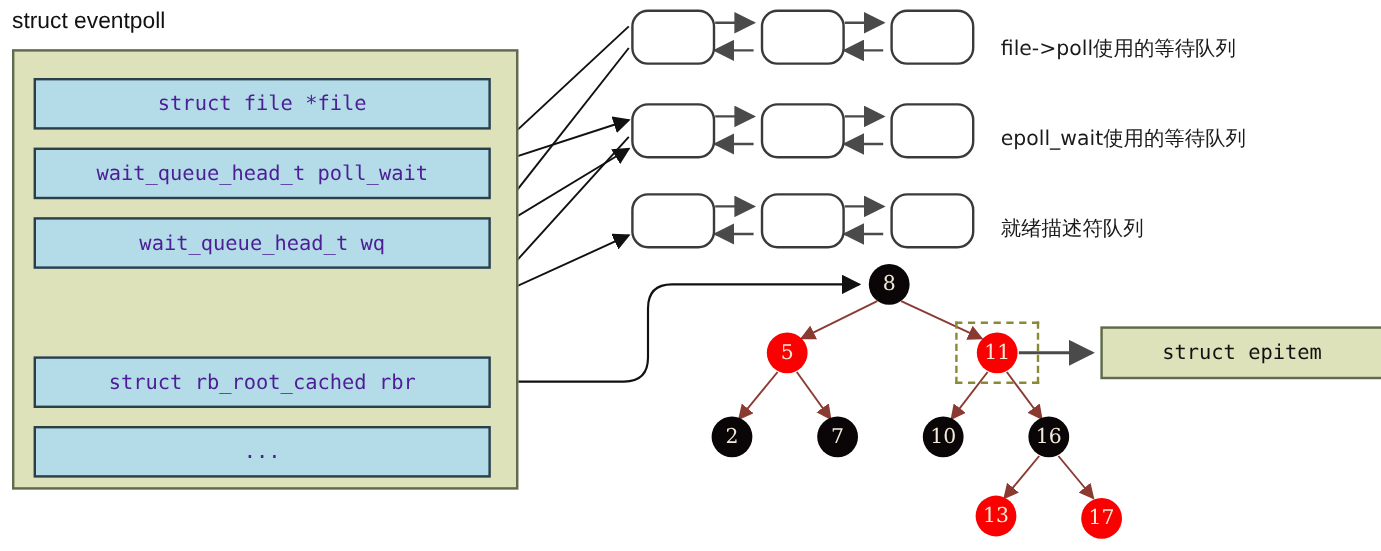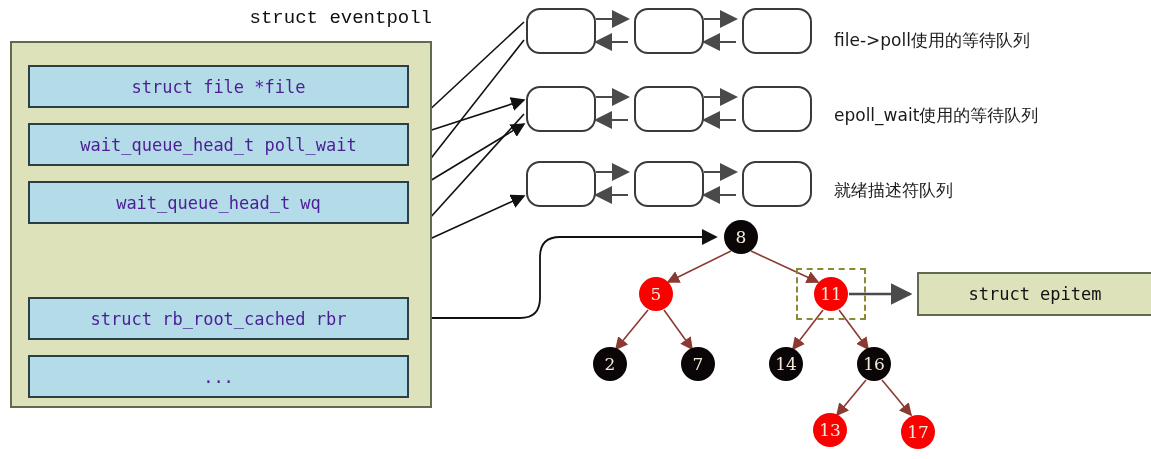--- a/index.html
+++ b/index.html
@@ -22,22 +22,22 @@
     width: 1151px;
     height: 459px;
   }
 
   
   #struct-title {
     position: absolute;
     left: 10px;
     top: 7px;
     width: 422px;
-    text-align: right;
-    font-family: Liberation Mono, monospace;
+    text-align: left;
+    font-family: Liberation Sans, sans-serif;
     font-size: 19px;
     color: #111111;
     letter-spacing: 0px;
     white-space: nowrap;
   }
   #struct-box {
     position: absolute;
     left: 10px;
     top: 41px;
     width: 422px;
@@ -230,21 +230,21 @@
   <div class="list-node" style="left:742px; top:161px;"></div>
   <div class="side-label" style="left:834px; top:179px;">就绪描述符队列</div>
 
   <div id="highlight-box"></div>
 
   <div class="tree-node black" style="left:724px; top:220px;">8</div>
   <div class="tree-node red" style="left:639px; top:277px;">5</div>
   <div class="tree-node red" style="left:814px; top:277px;">11</div>
   <div class="tree-node black" style="left:593px; top:347px;">2</div>
   <div class="tree-node black" style="left:681px; top:347px;">7</div>
-  <div class="tree-node black" style="left:769px; top:347px;">14</div>
+  <div class="tree-node black" style="left:769px; top:347px;">10</div>
   <div class="tree-node black" style="left:857px; top:347px;">16</div>
   <div class="tree-node red" style="left:813px; top:413px;">13</div>
   <div class="tree-node red" style="left:901px; top:415px;">17</div>
 
   <div id="epitem-box">struct epitem</div>
 
 
 </div>
 
 </body></html>

